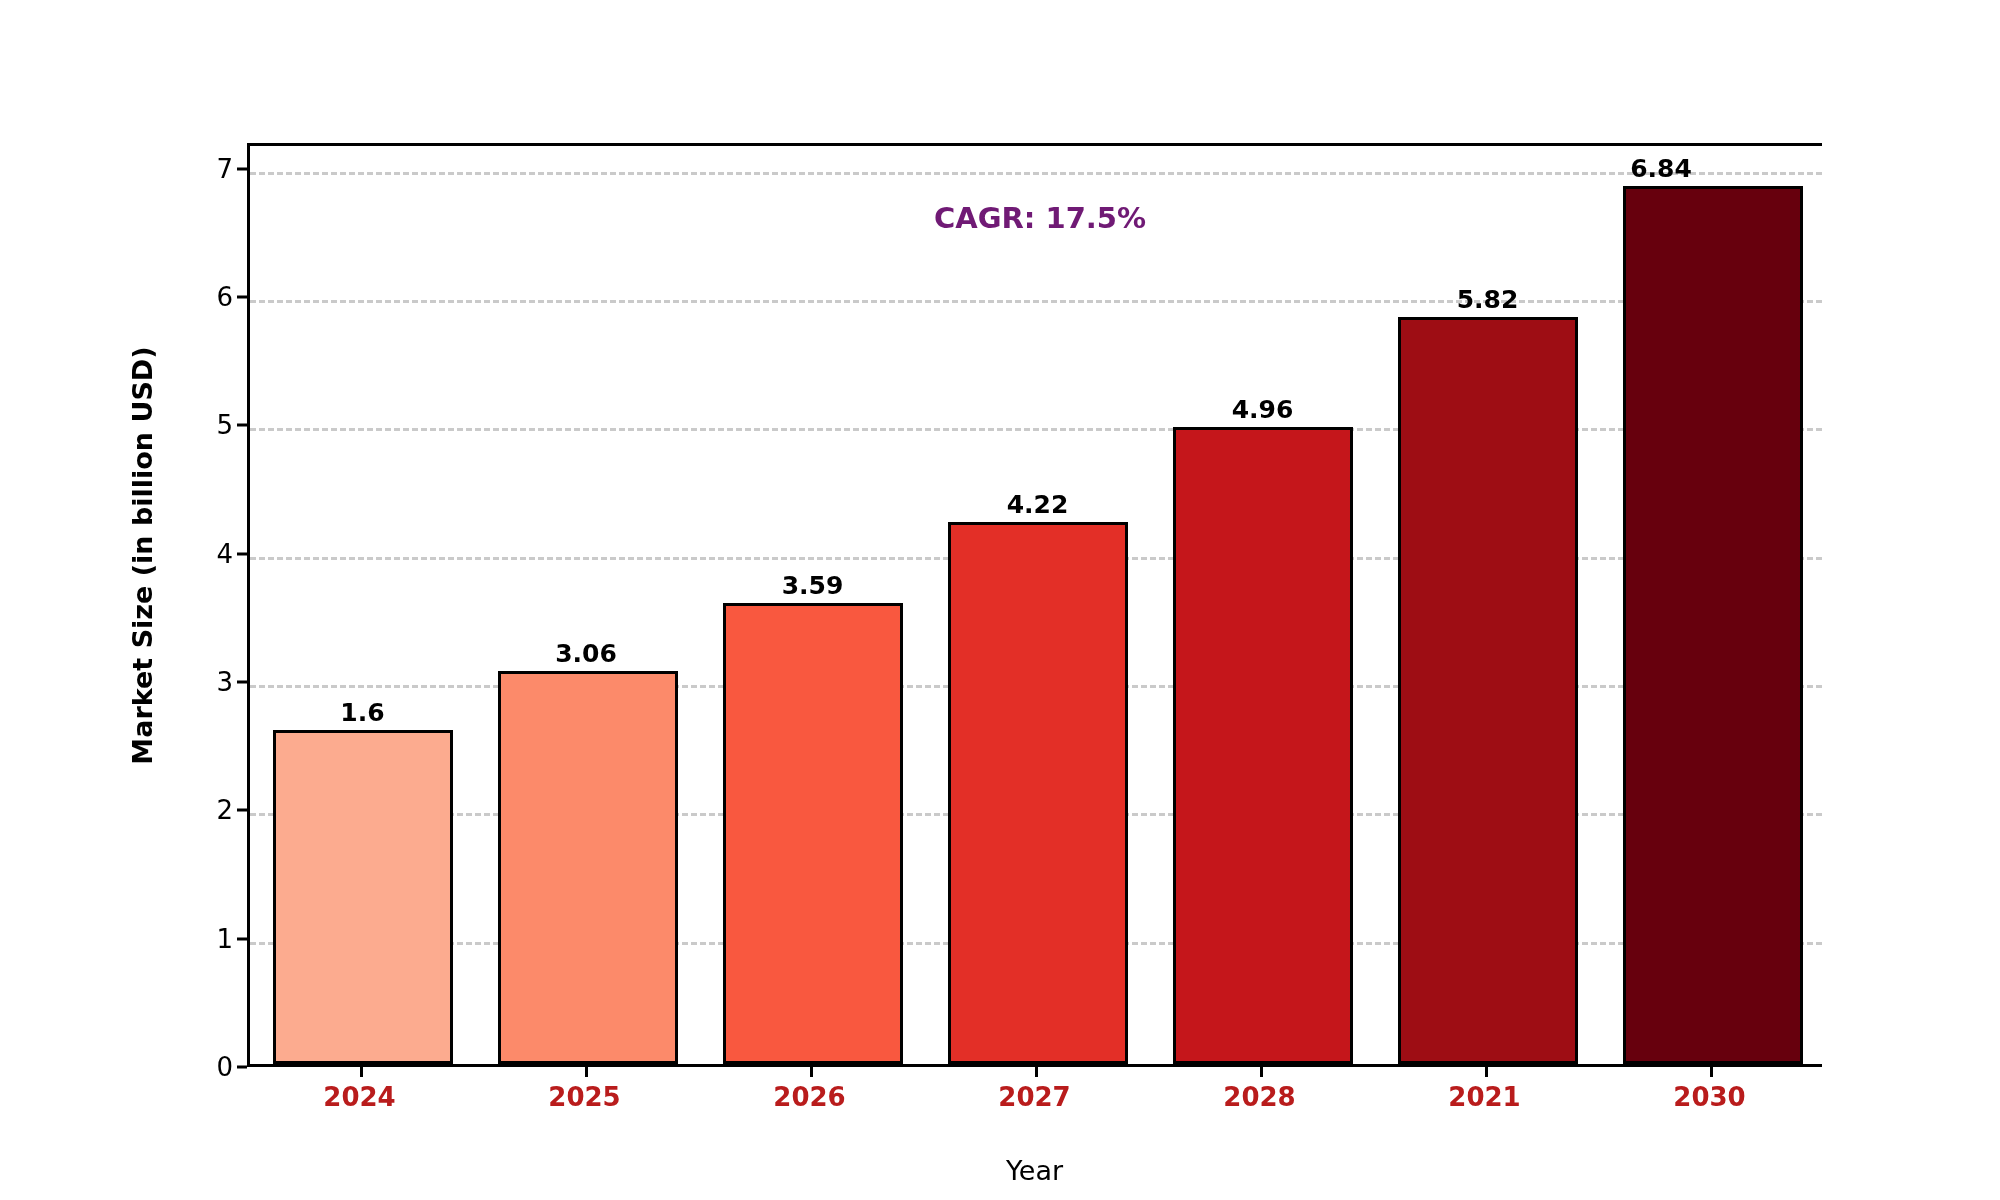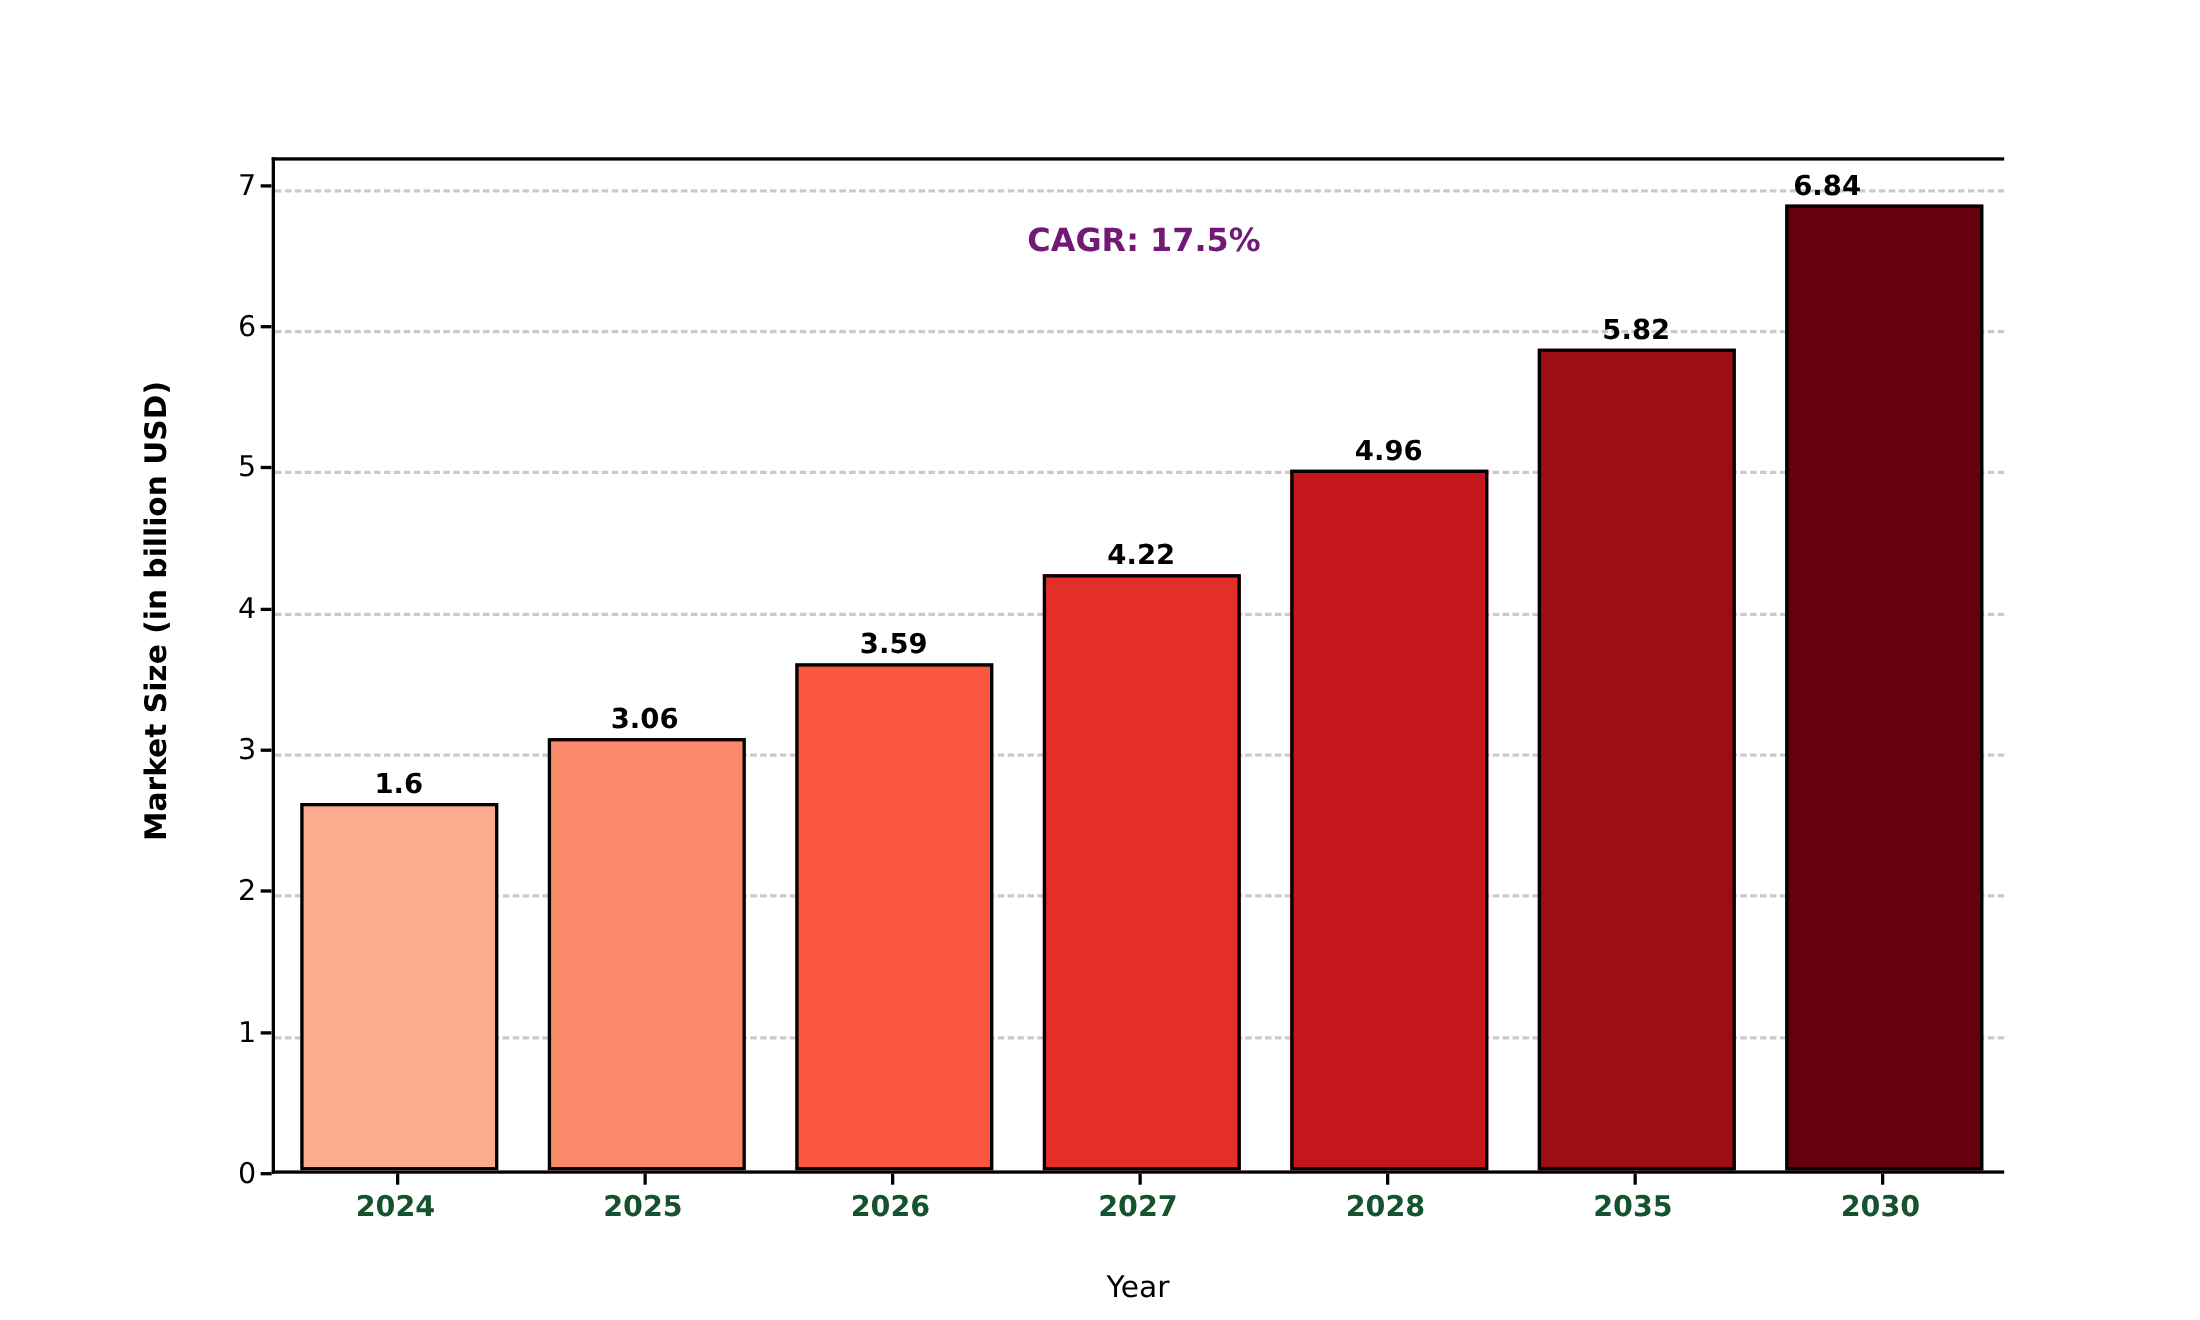--- a/index.html
+++ b/index.html
@@ -102,21 +102,21 @@
     transform: translateY(-50%);
   }
 
   
   .xtick-label {
     position: absolute;
     top: 1082px;
     text-align: center;
     font-size: 26px;
     font-weight: bold;
-    color: #14532d;
+    color: #b91c1c;
     transform: translateX(-50%);
     white-space: nowrap;
   }
   .xtick-mark {
     position: absolute;
     top: 1067px;
     width: 0;
     height: 10px;
     border-left: 3px solid #000000;
   }
@@ -217,21 +217,21 @@
         <div class="bar-value" style="left: 1321px; width: 180px; top: 8.2px; text-align: center;">6.84</div>
       </div>
   </div>
 
   <div id="xtick-labels-layer">
       <div class="xtick-label" style="left: 359.5px;">2024</div>
       <div class="xtick-label" style="left: 584.5px;">2025</div>
       <div class="xtick-label" style="left: 809.5px;">2026</div>
       <div class="xtick-label" style="left: 1034.5px;">2027</div>
       <div class="xtick-label" style="left: 1259.5px;">2028</div>
-      <div class="xtick-label" style="left: 1484.5px;">2035</div>
+      <div class="xtick-label" style="left: 1484.5px;">2021</div>
       <div class="xtick-label" style="left: 1709.5px;">2030</div>
     </div>
   <div id="xtick-marks-layer">
       <div class="xtick-mark" style="left: 359.5px;"></div>
       <div class="xtick-mark" style="left: 584.5px;"></div>
       <div class="xtick-mark" style="left: 809.5px;"></div>
       <div class="xtick-mark" style="left: 1034.5px;"></div>
       <div class="xtick-mark" style="left: 1259.5px;"></div>
       <div class="xtick-mark" style="left: 1484.5px;"></div>
       <div class="xtick-mark" style="left: 1709.5px;"></div>

